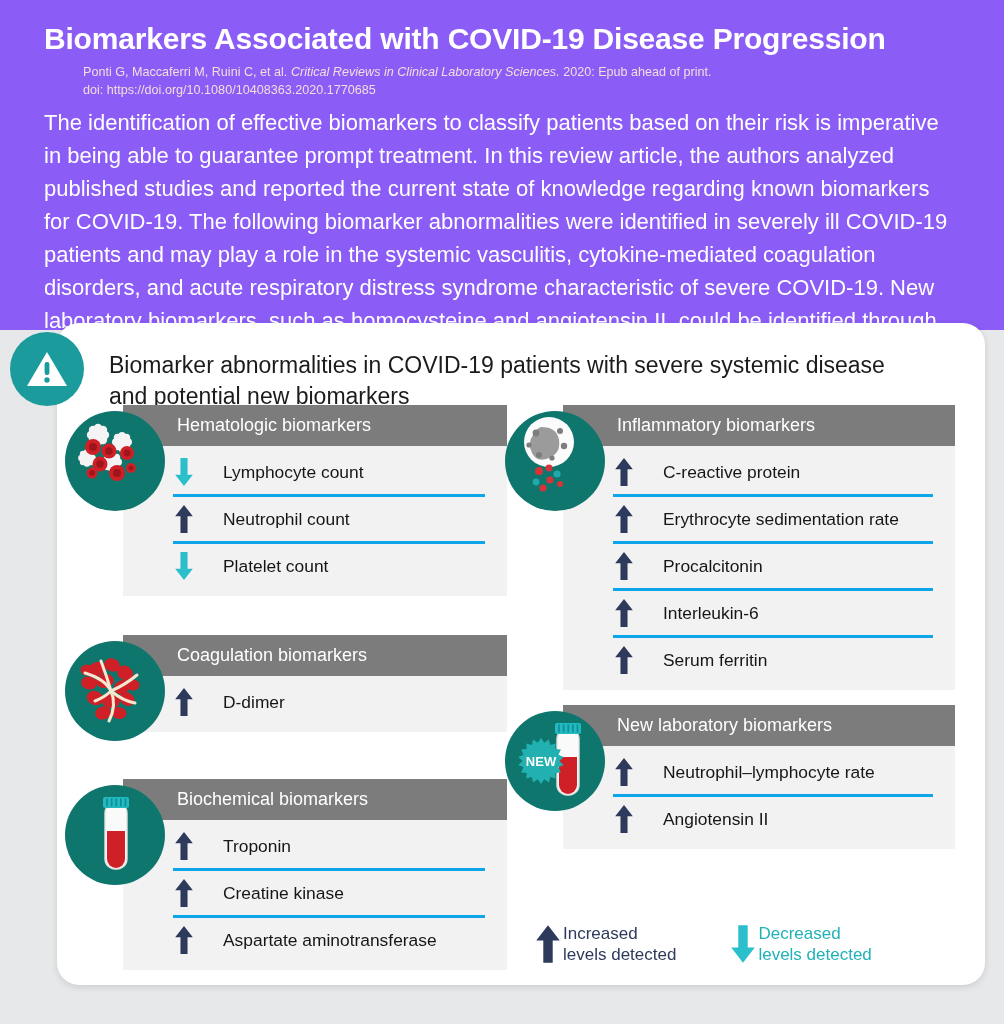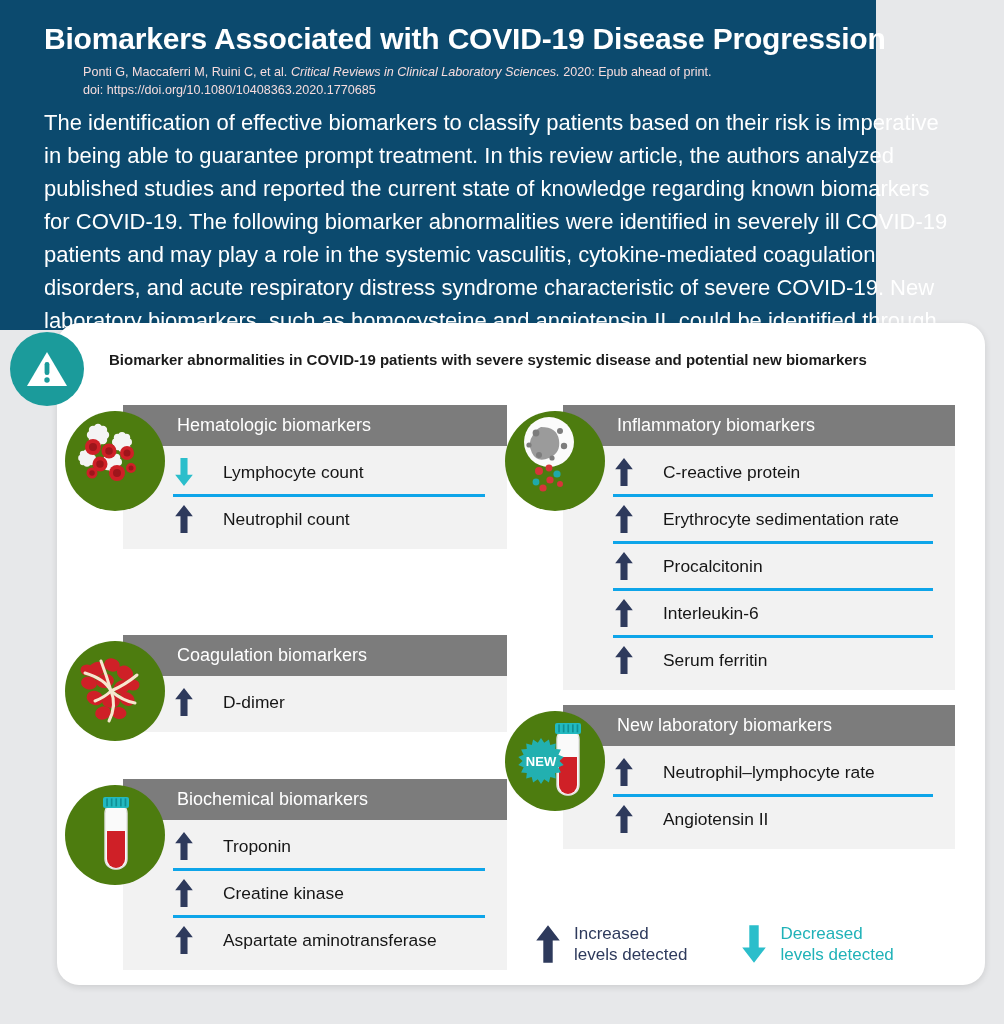--- a/index.html
+++ b/index.html
@@ -5,22 +5,22 @@
   html,body{margin:0;padding:0;}
   body{
     width:1004px;height:1024px;
     background:#e7e8ea;
     font-family:"Liberation Sans", sans-serif;
     overflow:hidden;
     position:relative;
   }
   
   .hero{
-    position:absolute;left:0;top:0;width:876px;height:330px;
-    background:#0c4a6e;
+    position:absolute;left:0;top:0;width:1004px;height:330px;
+    background:#8b5cf6;
   }
   .hero-title{
     position:absolute;left:44px;top:22px;width:900px;
     color:#ffffff;font-size:30px;font-weight:bold;letter-spacing:-0.2px;
     line-height:1.15;
   }
   .hero-cite{
     position:absolute;left:44px;top:63px;width:860px;
     color:#f6dcdd;font-size:12.6px;line-height:1.45;margin-left:39px;
   }
@@ -30,21 +30,21 @@
     color:#ffffff;font-size:22px;line-height:1.5;
   }
   
   .card{
     position:absolute;left:57px;top:323px;width:928px;height:662px;
     background:#ffffff;border-radius:22px;
     box-shadow:0 2px 7px rgba(0,0,0,.12);
   }
   .card-title{
     position:absolute;left:52px;top:27px;width:790px;
-    font-size:15px;font-weight:bold;color:#1b1b1b;line-height:1.33;
+    font-size:23px;font-weight:normal;color:#1b1b1b;line-height:1.33;
   }
   
   .warn-badge{
     position:absolute;left:10px;top:332px;width:74px;height:74px;
     border-radius:50%;background:#1b9b9b;
     display:flex;align-items:center;justify-content:center;
     z-index:6;
   }
   
   .group{position:absolute;}
@@ -54,38 +54,38 @@
     display:flex;align-items:center;
     font-size:18px;padding-left:54px;box-sizing:border-box;
   }
   .g-body{
     position:absolute;left:58px;top:41px;
     background:#f2f2f2;box-sizing:border-box;
     padding:4px 0 8px 0;
   }
   .g-icon{
     position:absolute;left:0;top:6px;width:100px;height:100px;
-    border-radius:50%;background:#4d7c0f;
+    border-radius:50%;background:#0f766e;
     z-index:4;overflow:hidden;
   }
   .row{
     position:relative;height:44px;display:flex;align-items:center;
     margin:0 22px 0 50px;
   }
   .row + .row{border-top:3px solid #0ea5e9;}
   .row .lbl{
     font-size:17.4px;color:#161616;margin-left:28px;white-space:nowrap;
   }
   .arrow{width:22px;height:30px;flex:0 0 22px;}
   
   .legend{
     position:absolute;left:478px;top:600px;
     display:flex;gap:54px;align-items:flex-start;
   }
-  .leg-item{display:flex;align-items:center;gap:13px;}
+  .leg-item{display:flex;align-items:center;gap:2px;}
   .leg-txt{font-size:17px;line-height:1.25;}
   .leg-up .leg-txt{color:#2e3a5c;}
   .leg-dn .leg-txt{color:#20b2b8;}
 </style>
 </head>
 <body>
 
 <div class="hero">
   <div class="hero-title">Biomarkers Associated with COVID-19 Disease Progression</div>
   <div class="hero-cite">
@@ -109,20 +109,26 @@
             <svg class="arrow" viewBox="0 0 22 34">
               <path d="M11 33 L21 20 L15 20 L15 1 L7 1 L7 20 L1 20 Z" fill="#2bbecb"></path>
             </svg>
             <span class="lbl">Lymphocyte count</span>
           </div>
           <div class="row">
             <svg class="arrow" viewBox="0 0 22 34">
               <path d="M11 1 L21 14 L15 14 L15 33 L7 33 L7 14 L1 14 Z" fill="#2e3a5c"></path>
             </svg>
             <span class="lbl">Neutrophil count</span>
+          </div>
+          <div class="row">
+            <svg class="arrow" viewBox="0 0 22 34">
+              <path d="M11 33 L21 20 L15 20 L15 1 L7 1 L7 20 L1 20 Z" fill="#2bbecb"></path>
+            </svg>
+            <span class="lbl">Platelet count</span>
           </div>
         </div>
         <div class="g-icon"><svg width="100" height="100" viewBox="0 0 100 100">
             <g transform="translate(33,24)">
               <circle cx="7.0" cy="0.0" r="4.2" fill="#f4f4f4"></circle>
               <circle cx="5.0" cy="5.0" r="4.2" fill="#f4f4f4"></circle>
               <circle cx="0.0" cy="7.0" r="4.2" fill="#f4f4f4"></circle>
               <circle cx="-5.0" cy="5.0" r="4.2" fill="#f4f4f4"></circle>
               <circle cx="-7.0" cy="0.0" r="4.2" fill="#f4f4f4"></circle>
               <circle cx="-5.0" cy="-5.0" r="4.2" fill="#f4f4f4"></circle>

